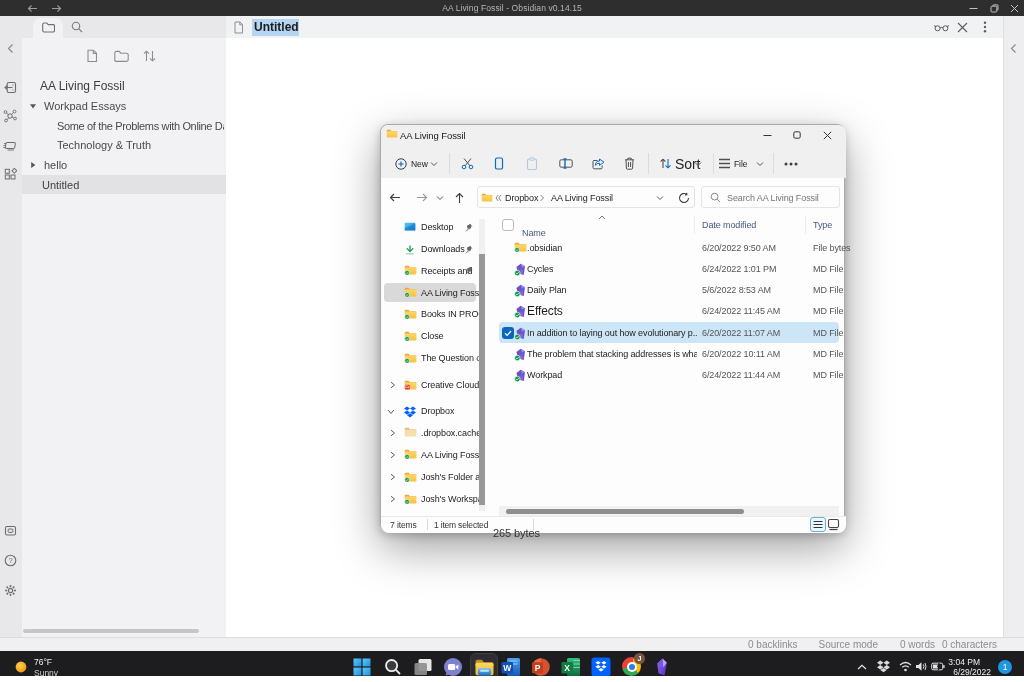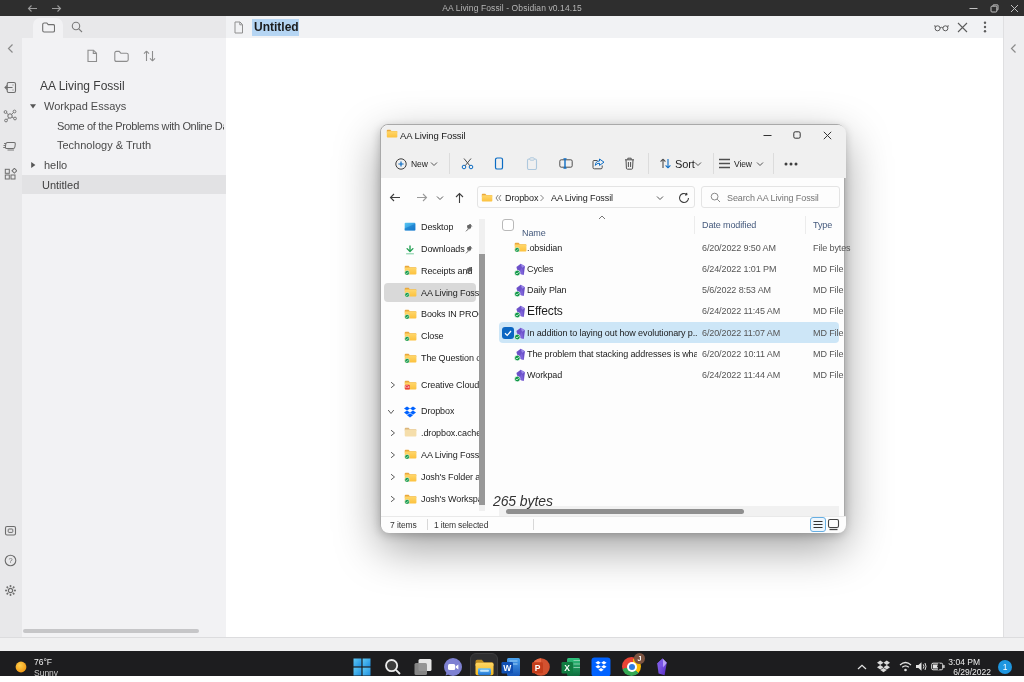--- a/index.html
+++ b/index.html
@@ -177,20 +177,29 @@
         <circle cx="2" cy="10.2" r="1.2" fill="#5c5c5c"></circle>
       </svg>
     </div>
 <div style="position:absolute;left:1003px;top:16px;width:21px;height:621px;background:#eeeef0;border-left:1px solid #dfdfe1;"></div>
 <div style="position:absolute;left:1008.5px;top:42.5px;width:9px;height:11px">
       <svg width="9" height="11" viewBox="0 0 9 11" style="display:block;">
         <path d="M6.5 1.5 L2.5 5.5 L6.5 9.5" stroke="#8b8b8b" stroke-width="1.2" fill="none"></path>
       </svg>
     </div>
 <div style="position:absolute;left:0px;top:637px;width:1024px;height:14px;background:#f0f0f1;border-top:1px solid #dcdcde;"></div>
+<div style="position:absolute;top:637px;height:14px;right:27px;display:flex;align-items:center;font-size:10px;color:#8c8c8c;">
+<span>0 backlinks</span>
+      <span style="width:21px"></span>
+      <span>Source mode</span>
+      <span style="width:22px"></span>
+      <span>0 words</span>
+      <span style="width:7px"></span>
+      <span>0 characters</span>
+    </div>
 <div style="position:absolute;left:380px;top:124px;width:465px;height:408px;background:#fdfdfd;border-radius:8px;border:1px solid #a9a9a9;box-shadow:0 16px 45px rgba(0,0,0,0.38),0 3px 10px rgba(0,0,0,0.22);">
       <div style="position:absolute;left:0px;top:0px;width:465px;height:53px;background:#f0f0f0;border-radius:8px 8px 0 0;"></div>
       <div style="position:absolute;left:5px;top:4px;">
         <svg width="12" height="9" style="display:block" viewBox="0 0 16 13">
           <path d="M0.5 2.2 Q0.5 1 1.7 1 L5.5 1 L7.2 2.8 L14.5 2.8 Q15.7 2.8 15.7 4 L15.7 4.6 L0.5 4.6 Z" fill="#e9a83b"></path>
           <rect x="0.5" y="3.4" width="15.2" height="9" rx="1.2" fill="url(#fg)"></rect>
           <defs>
             <linearGradient id="fg" x1="0" y1="0" x2="0" y2="1">
               <stop offset="0" stop-color="#ffd76b"></stop>
               <stop offset="1" stop-color="#fcc13d"></stop>
@@ -263,33 +272,33 @@
           <path d="M1 2.8 L10 2.8 M3.8 2.6 L3.8 1.2 L7.2 1.2 L7.2 2.6 M2 2.8 L2.4 11.2 Q2.5 12.2 3.5 12.2 L7.5 12.2 Q8.5 12.2 8.6 11.2 L9 2.8 M4.4 5 L4.4 10 M6.6 5 L6.6 10" stroke="#4f4f4f" stroke-width="1" fill="none"></path>
         </svg>
       </div>
       <div style="position:absolute;left:267px;top:28px;width:1px;height:21px;background:#dcdcdc;"></div>
       <div style="position:absolute;left:277.5px;top:32.0px;width:13px;height:13px">
         <svg width="13" height="13" viewBox="0 0 13 13" style="display:block;">
           <path d="M4 11 L4 2 M4 2 L1.6 4.6 M4 2 L6.4 4.6" stroke="#4f4f4f" stroke-width="1.1" fill="none"></path>
           <path d="M9 2 L9 11 M9 11 L6.6 8.4 M9 11 L11.4 8.4" stroke="#0b6cc4" stroke-width="1.1" fill="none"></path>
         </svg>
       </div>
-      <div style="position:absolute;left:294px;top:38.5px;transform:translateY(-50%);font-size:11px;color:#222;font-weight:400;letter-spacing:-0.1px;white-space:nowrap;">Sort</div>
+      <div style="position:absolute;left:294px;top:38.5px;transform:translateY(-50%);font-size:14px;color:#222;font-weight:400;letter-spacing:-0.1px;white-space:nowrap;">Sort</div>
       <div style="position:absolute;left:313.0px;top:36.0px;width:8px;height:6px">
         <svg width="8" height="6" viewBox="0 0 8 6" style="display:block;">
           <path d="M1 1.5 L4 4.5 L7 1.5" stroke="#555" stroke-width="1" fill="none"></path>
         </svg>
       </div>
       <div style="position:absolute;left:332px;top:28px;width:1px;height:21px;background:#dcdcdc;"></div>
       <div style="position:absolute;left:336.5px;top:33.0px;width:13px;height:11px">
         <svg width="13" height="11" viewBox="0 0 13 11" style="display:block;">
           <path d="M1 1.5 L12 1.5 M1 5.5 L12 5.5 M1 9.5 L12 9.5" stroke="#4f4f4f" stroke-width="1.3"></path>
         </svg>
       </div>
-      <div style="position:absolute;left:353px;top:38.5px;transform:translateY(-50%);font-size:8.5px;color:#222;font-weight:400;letter-spacing:-0.1px;white-space:nowrap;">View</div>
+      <div style="position:absolute;left:353px;top:38.5px;transform:translateY(-50%);font-size:8.5px;color:#222;font-weight:400;letter-spacing:-0.1px;white-space:nowrap;">File</div>
       <div style="position:absolute;left:375.0px;top:36.0px;width:8px;height:6px">
         <svg width="8" height="6" viewBox="0 0 8 6" style="display:block;">
           <path d="M1 1.5 L4 4.5 L7 1.5" stroke="#555" stroke-width="1" fill="none"></path>
         </svg>
       </div>
       <div style="position:absolute;left:392px;top:28px;width:1px;height:21px;background:#dcdcdc;"></div>
       <div style="position:absolute;left:403.0px;top:36.5px;width:14px;height:4px">
         <svg width="14" height="4" viewBox="0 0 14 4" style="display:block;">
           <circle cx="2" cy="2" r="1.5" fill="#3e3e3e"></circle>
           <circle cx="7" cy="2" r="1.5" fill="#3e3e3e"></circle>
@@ -694,21 +703,21 @@
           <path d="M2.2 10.2 L3.2 11.2 L5.1 9.2" stroke="#fff" stroke-width="0.9" fill="none"></path>
         </svg>
       </div>
       <div style="position:absolute;left:40px;top:374px;transform:translateY(-50%);font-size:9px;color:#1c1c1c;font-weight:400;letter-spacing:-0.1px;white-space:nowrap;max-width:58px;overflow:hidden;">Josh's Workspa</div>
       <div style="position:absolute;left:98px;top:94px;width:6px;height:292px;background:#f0f0f0;"></div>
       <div style="position:absolute;left:98px;top:129px;width:6px;height:251px;background:#989898;"></div>
       <div style="position:absolute;left:0px;top:391px;width:465px;height:17px;border-top:1px solid #e9e9e9;background:#fdfdfd;border-radius:0 0 8px 8px;"></div>
       <div style="position:absolute;left:9px;top:399.5px;transform:translateY(-50%);font-size:8.5px;color:#333;font-weight:400;letter-spacing:-0.1px;white-space:nowrap;">7 items</div>
       <div style="position:absolute;left:46px;top:394px;width:1px;height:11px;background:#d8d8d8;"></div>
       <div style="position:absolute;left:53px;top:399.5px;transform:translateY(-50%);font-size:8.5px;color:#333;font-weight:400;letter-spacing:-0.2px;white-space:nowrap;">1 item selected</div>
-      <div style="position:absolute;left:112px;top:376px;transform:translateY(-50%);font-size:14px;color:#333;font-weight:400;letter-spacing:-0.1px;white-space:nowrap;font-style:italic;">265 bytes</div>
+      <div style="position:absolute;left:112px;top:408px;transform:translateY(-50%);font-size:11px;color:#333;font-weight:400;letter-spacing:-0.1px;white-space:nowrap;">265 bytes</div>
       <div style="position:absolute;left:152px;top:394px;width:1px;height:11px;background:#d8d8d8;"></div>
       <div style="position:absolute;left:429px;top:391.5px;width:16px;height:15.5px;border:1px solid #66aee2;background:#eef6fd;border-radius:3px;">
         <svg width="14" height="13" viewBox="0 0 14 13" style="display:block;">
           <path d="M2.5 3.5 L11.5 3.5 M2.5 6.5 L11.5 6.5 M2.5 9.5 L11.5 9.5" stroke="#333" stroke-width="1.2"></path>
         </svg>
       </div>
       <div style="position:absolute;left:446.0px;top:393.0px;width:13px;height:13px">
         <svg width="13" height="13" viewBox="0 0 13 13" style="display:block;">
           <rect x="1.5" y="1.5" width="10" height="8" rx="1.5" stroke="#444" stroke-width="1.1" fill="none"></rect>
           <path d="M2.5 11.5 L10.5 11.5" stroke="#444" stroke-width="1.3"></path>

